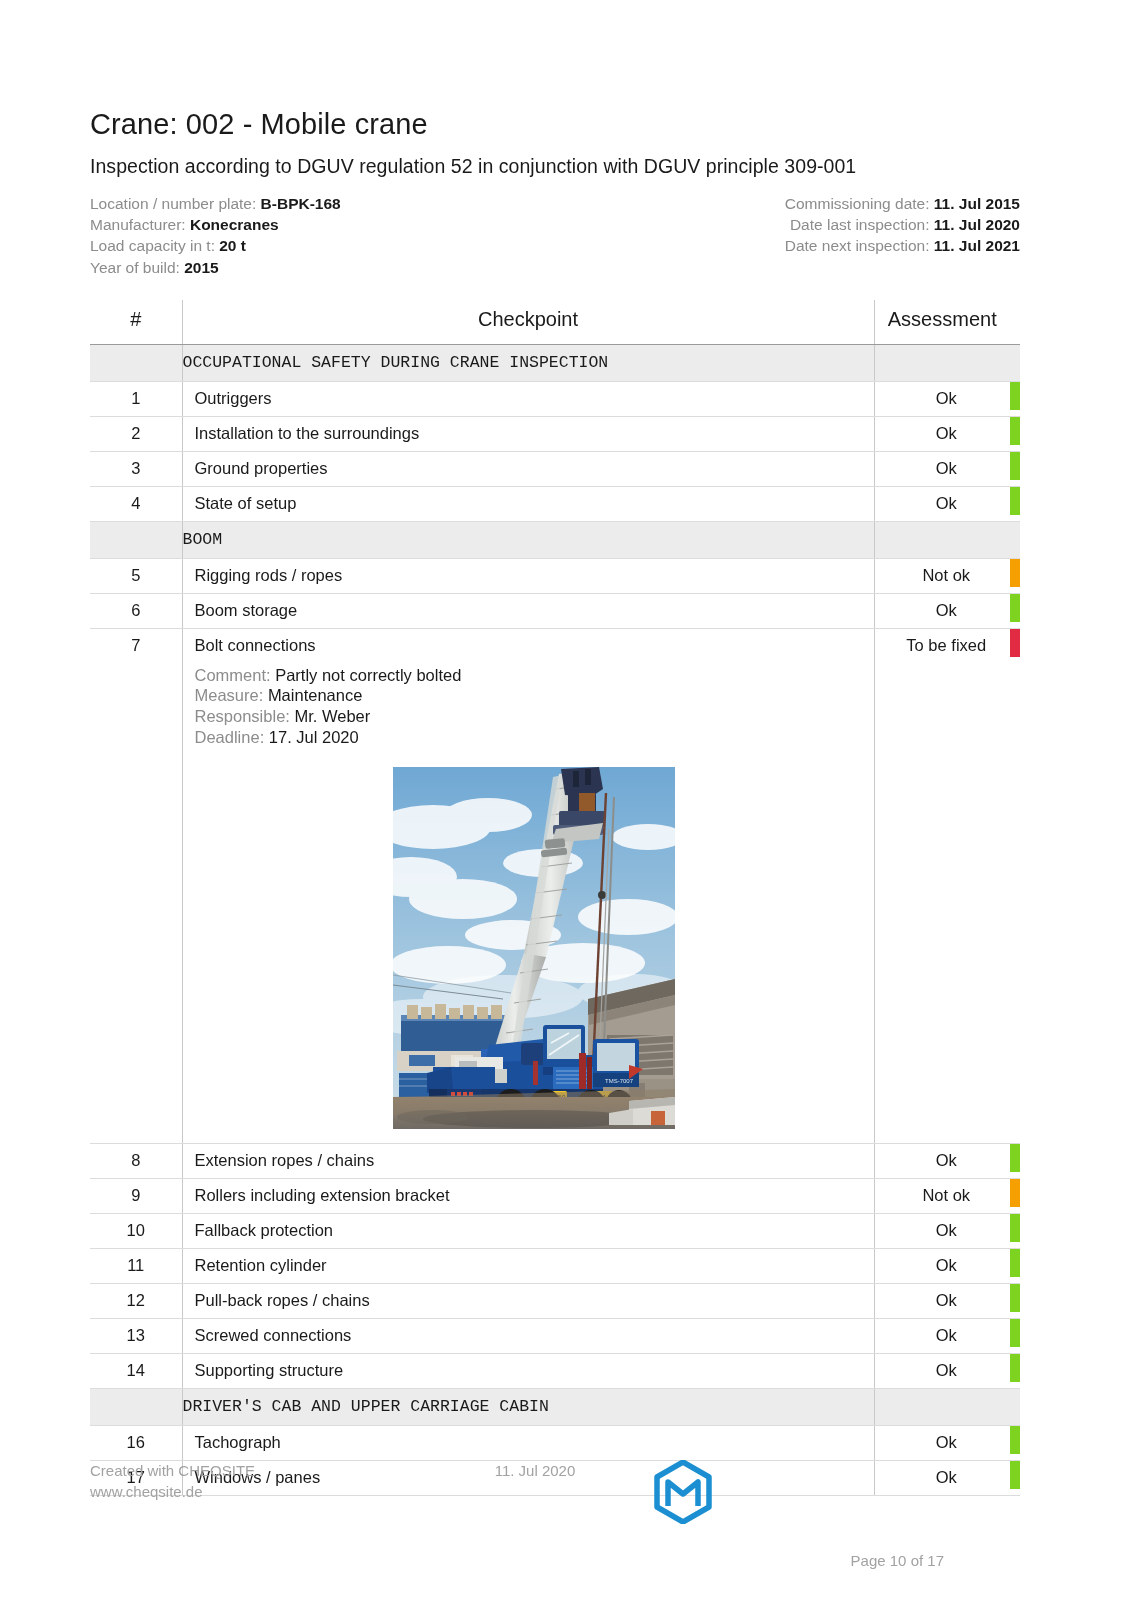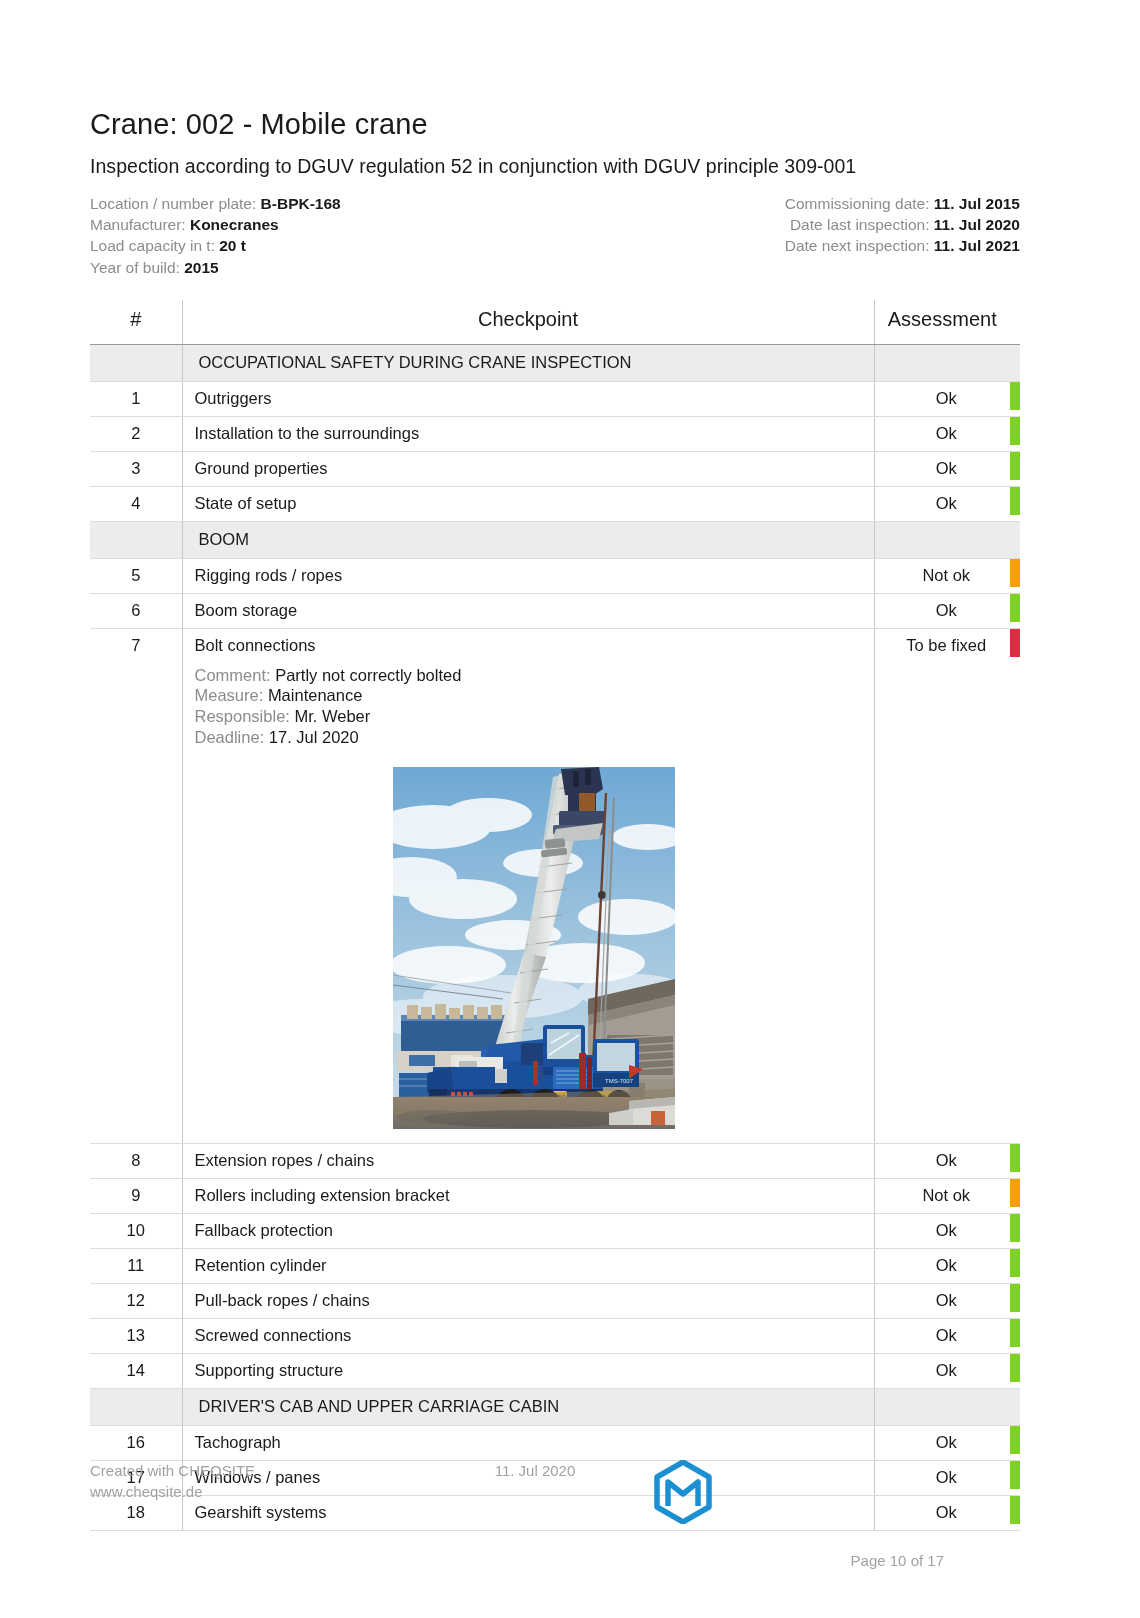--- a/index.html
+++ b/index.html
@@ -108,21 +108,21 @@
     min-height: 28px;
   }
 
   
   tr.section-row td {
     background: #ececec;
     border-bottom: 1px solid #dcdcdc;
     font-size: 16.5px;
   }
   tr.section-row td.td-num   { border-right: 1px solid #c9c9c9; }
-  tr.section-row td.td-point { border-right: 1px solid #c9c9c9; padding: 8px 0 9px 16px; }
+  tr.section-row td.td-point { border-right: 1px solid #c9c9c9; padding: 8px 0 9px 0; font-family: Liberation Mono, monospace; }
   tr.section-row td.td-flag  { background: #ececec; }
 
   
   .detail-title { font-size: 16.5px; color: #1a1a1a; }
   .detail-lines { margin-top: 10px; }
   .detail-line {
     font-size: 16.5px;
     line-height: 20.6px;
     white-space: nowrap;
   }
@@ -545,28 +545,20 @@
           </td>
         </tr>
         <tr>
           <td class="td-num">17</td>
           <td class="td-point">Windows / panes</td>
           <td class="td-assess">Ok</td>
           <td class="td-flag">
             <span class="flag-bar" style="background: rgb(126, 211, 33);"></span>
           </td>
         </tr>
-        <tr>
-          <td class="td-num">18</td>
-          <td class="td-point">Gearshift systems</td>
-          <td class="td-assess">Ok</td>
-          <td class="td-flag">
-            <span class="flag-bar" style="background: rgb(126, 211, 33);"></span>
-          </td>
-        </tr>
       </tbody>
   </table>
 
   <div class="footer">
     <div class="footer-row">
       <div class="f-left">
         <div>Created with CHEQSITE</div>
         <div>www.cheqsite.de</div>
       </div>
       <div class="f-date">11. Jul 2020</div>

